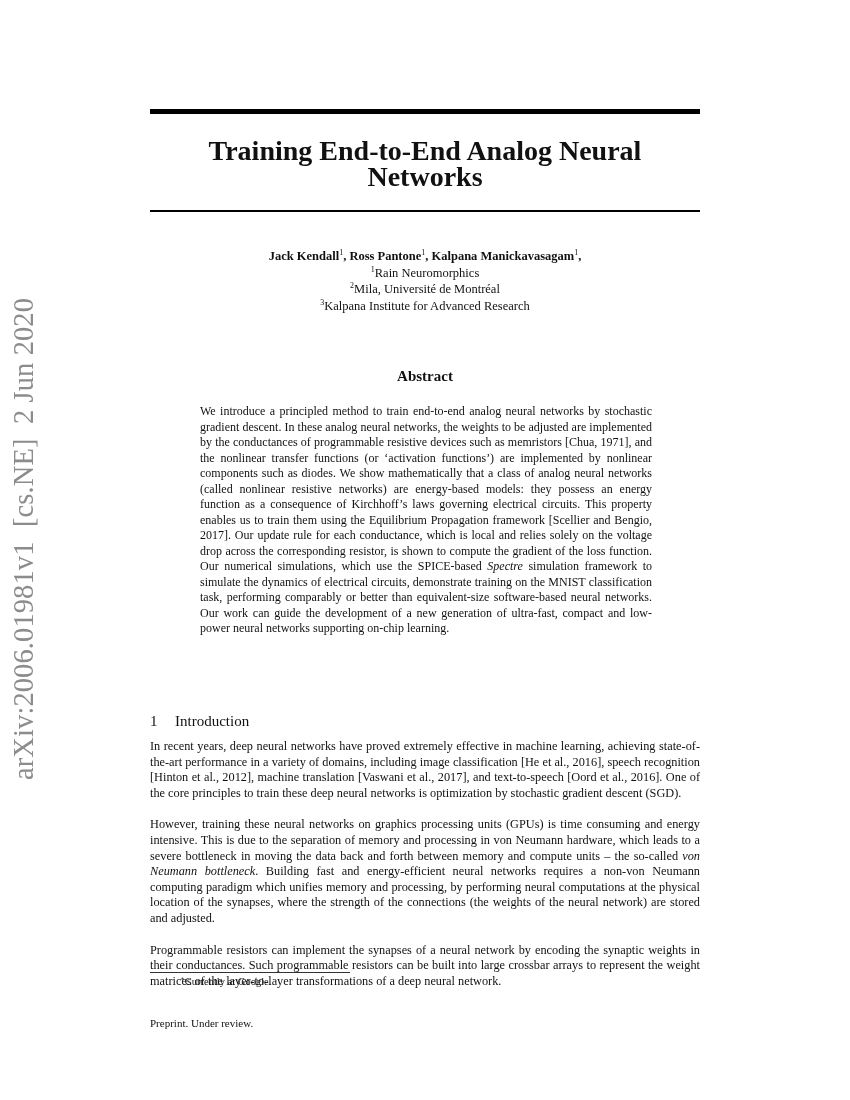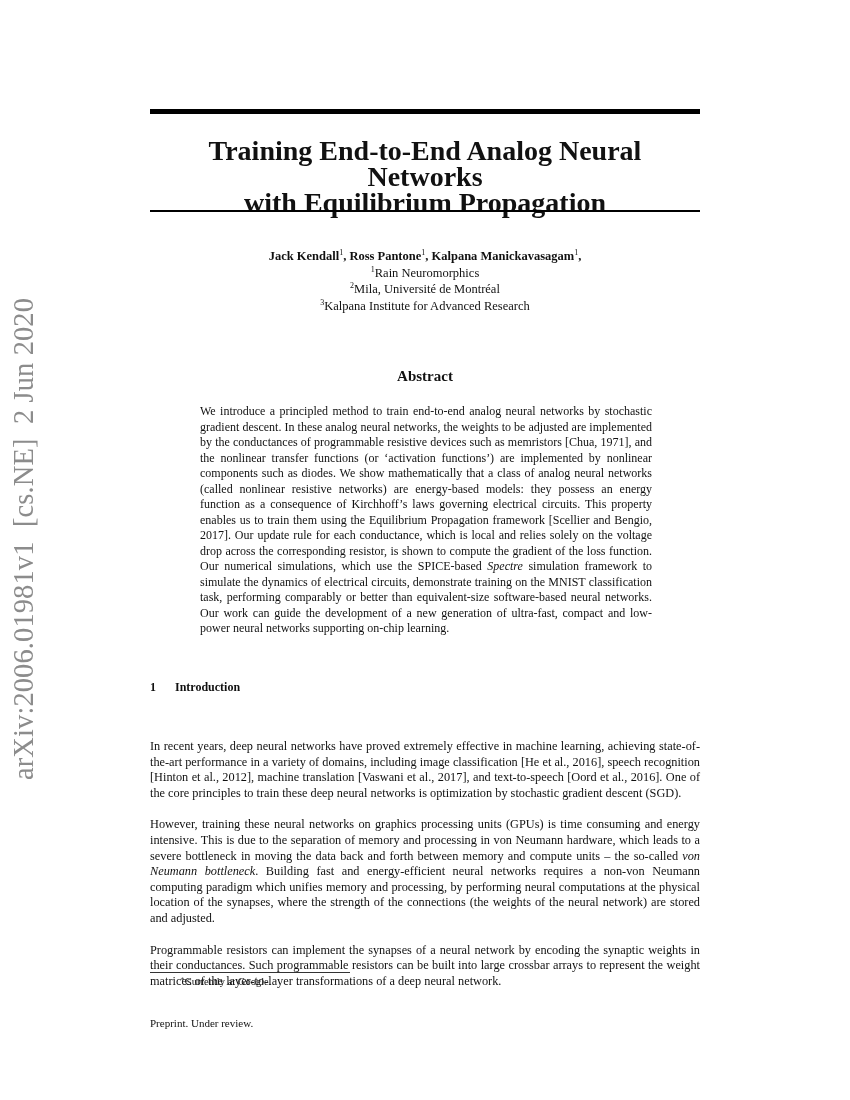--- a/index.html
+++ b/index.html
@@ -27,21 +27,21 @@
   .names sup { font-weight: normal; }
   .abstract-head {
     position: absolute; left: 150px; top: 368px; width: 550px; text-align: center;
     font-weight: bold; font-size: 15px;
   }
   .abstract-body {
     position: absolute; left: 200px; top: 404px; width: 452px;
     font-size: 12px; line-height: 15.5px; text-align: justify;
   }
   .section-head {
-    position: absolute; left: 150px; top: 680px; font-weight: bold; font-size: 12px;
+    position: absolute; left: 150px; top: 713px; font-weight: normal; font-size: 15px;
   }
   .section-head .num { display: inline-block; width: 25px; }
   .intro {
     position: absolute; left: 150px; top: 723px; width: 550px;
     font-size: 12.3px; line-height: 15.6px; text-align: justify;
   }
   .intro p { margin: 16px 0 6px 0; }
   .footnote-rule { position: absolute; left: 150px; top: 972px; width: 200px; height: 1px; background: #333; }
   .footnote { position: absolute; left: 165px; top: 976px; font-size: 10.5px; margin-left: 15px; }
   .footnote sup { font-size: 7px; vertical-align: 4px; }
@@ -49,21 +49,20 @@
   i { font-style: italic; }
 </style>
 </head>
 <body>
 
 <div class="arxiv-stamp"><span>arXiv:2006.01981v1</span>  <span>[cs.NE]</span>  <span>2 Jun 2020</span></div>
 
 <div class="rule-top"></div>
 <div class="title">
   <div>Training End-to-End Analog Neural Networks</div>
-  <div>with Equilibrium Propagation</div>
 </div>
 <div class="rule-bottom"></div>
 
 <div class="authors">
   <div class="names">
     <span>Jack Kendall</span><sup>1</sup><span>, </span><span>Ross Pantone</span><sup>1</sup><span>, </span><span>Kalpana Manickavasagam</span><sup>1</sup><span>,</span>
   </div>
   <div><sup>1</sup><span>Rain Neuromorphics</span></div>
   <div><sup>2</sup><span>Mila, Université de Montréal</span></div>
   <div><sup>3</sup><span>Kalpana Institute for Advanced Research</span></div>

